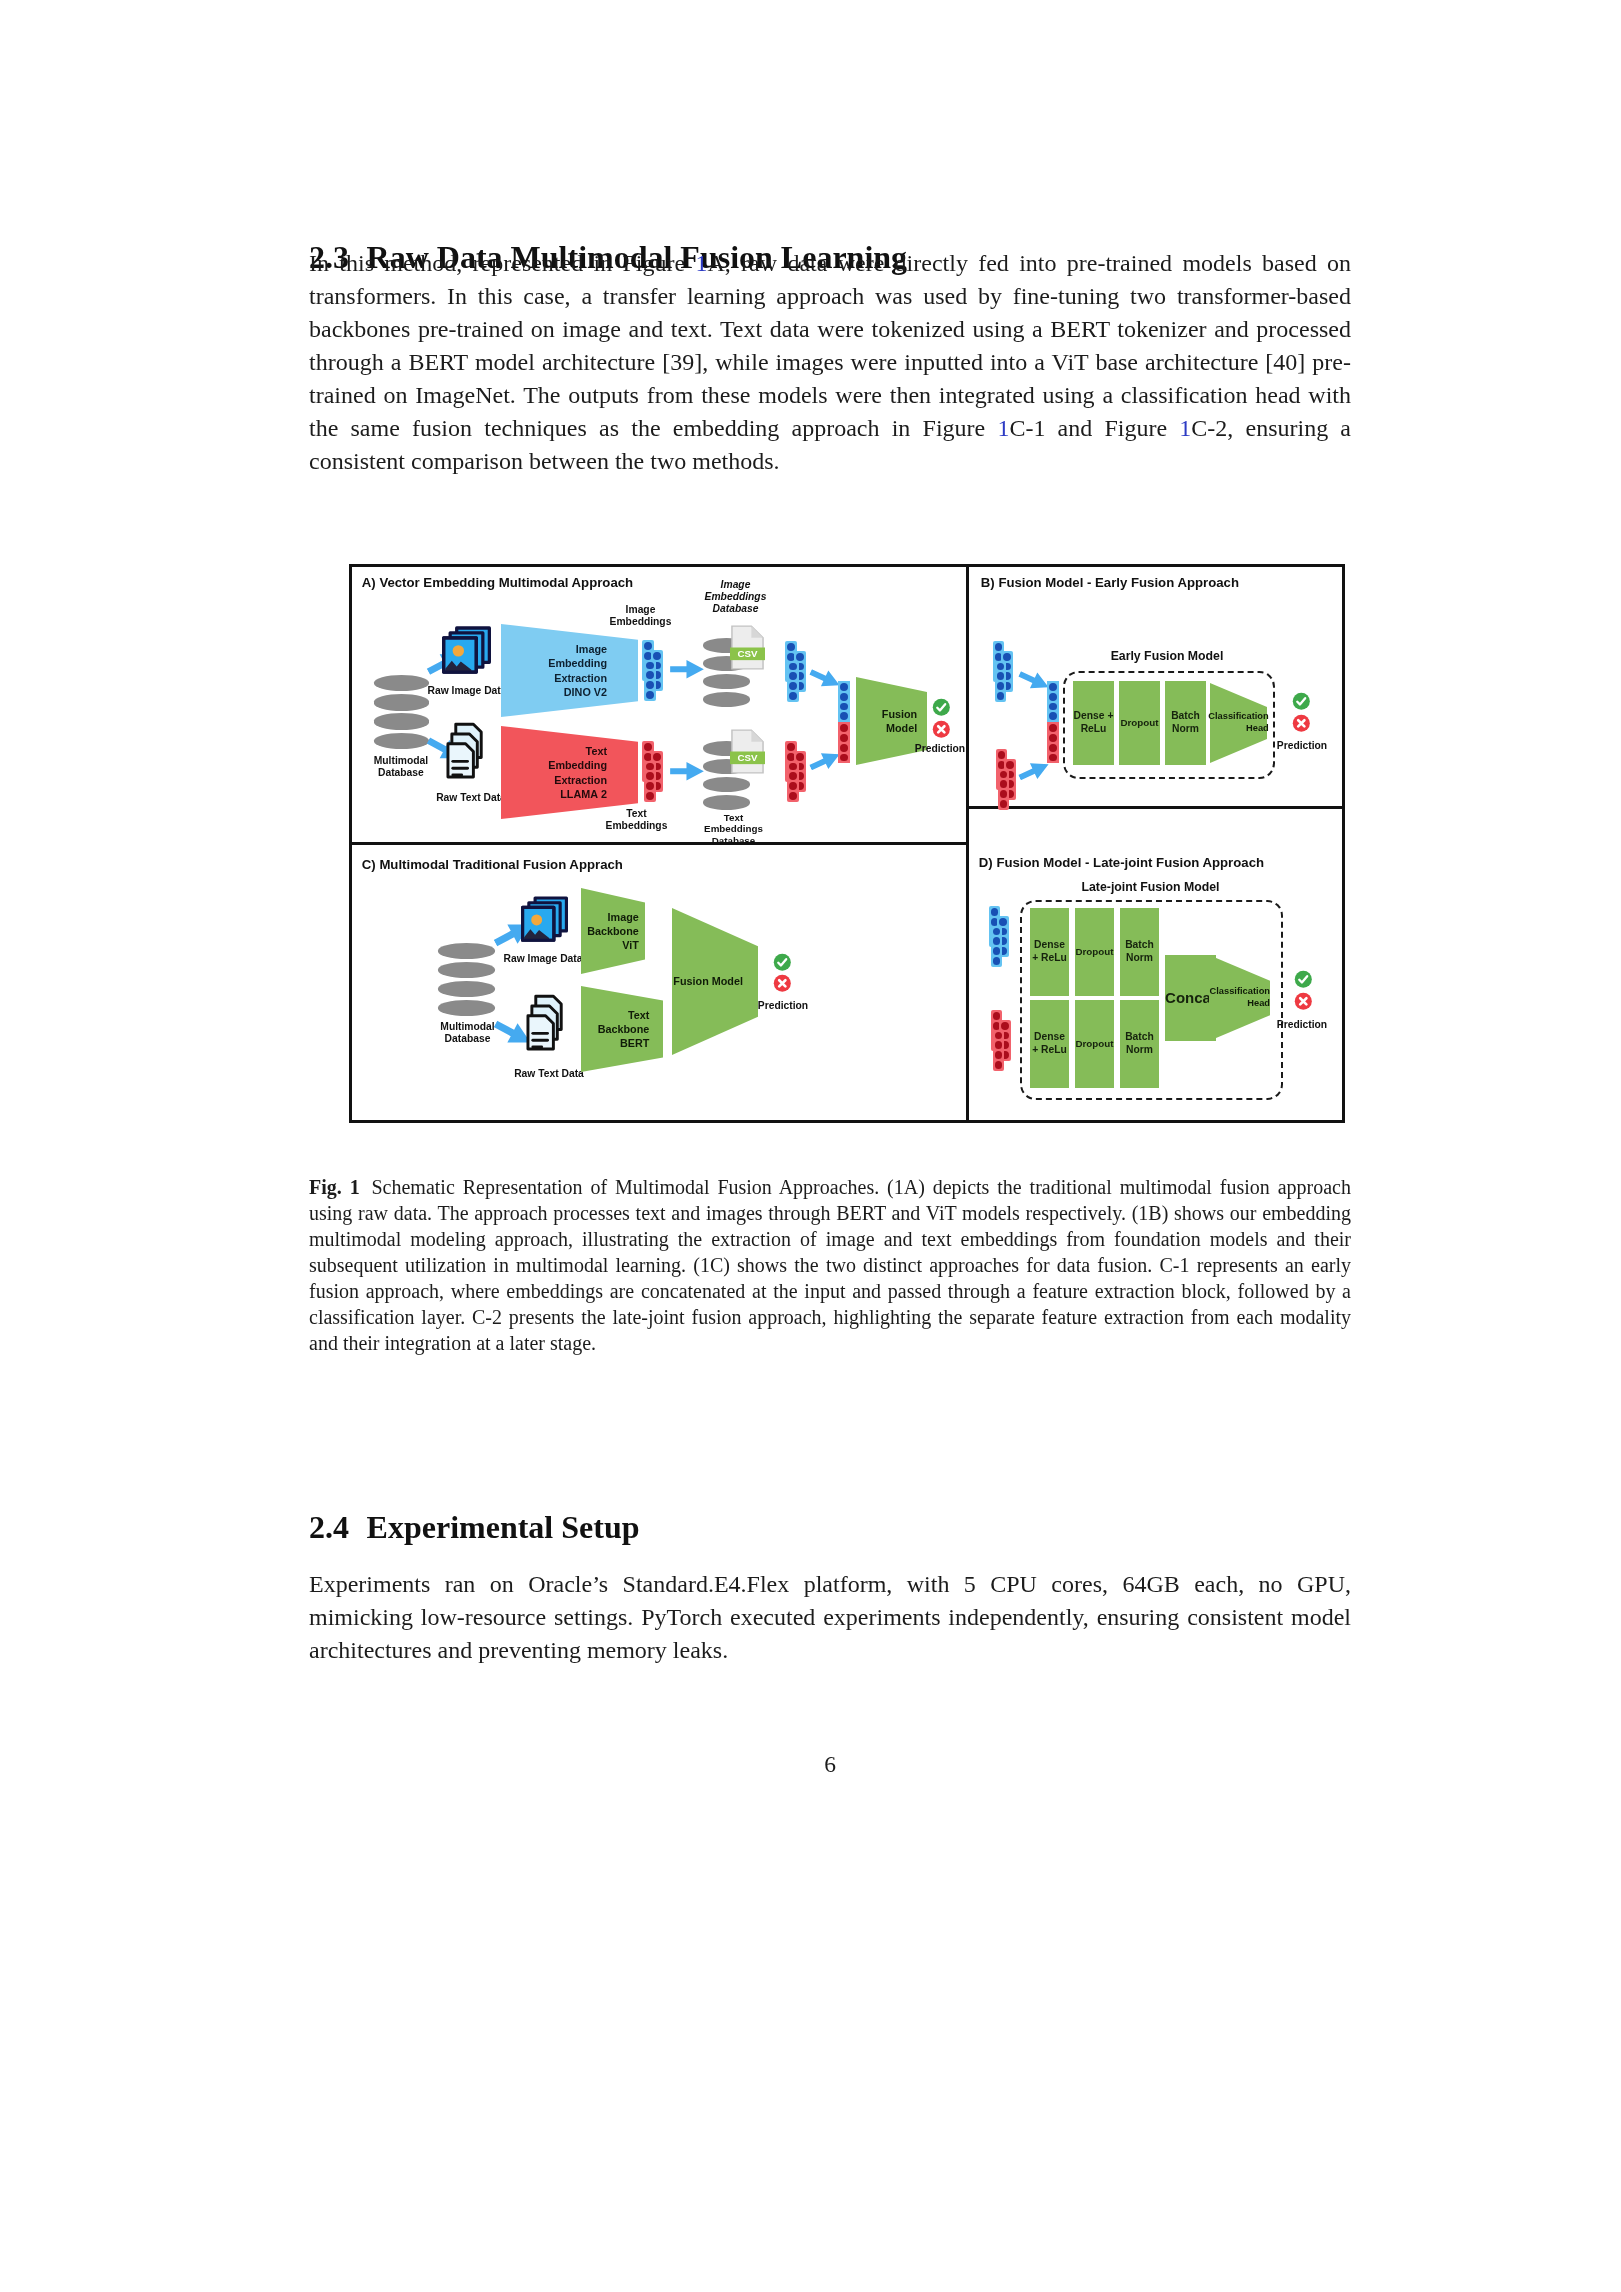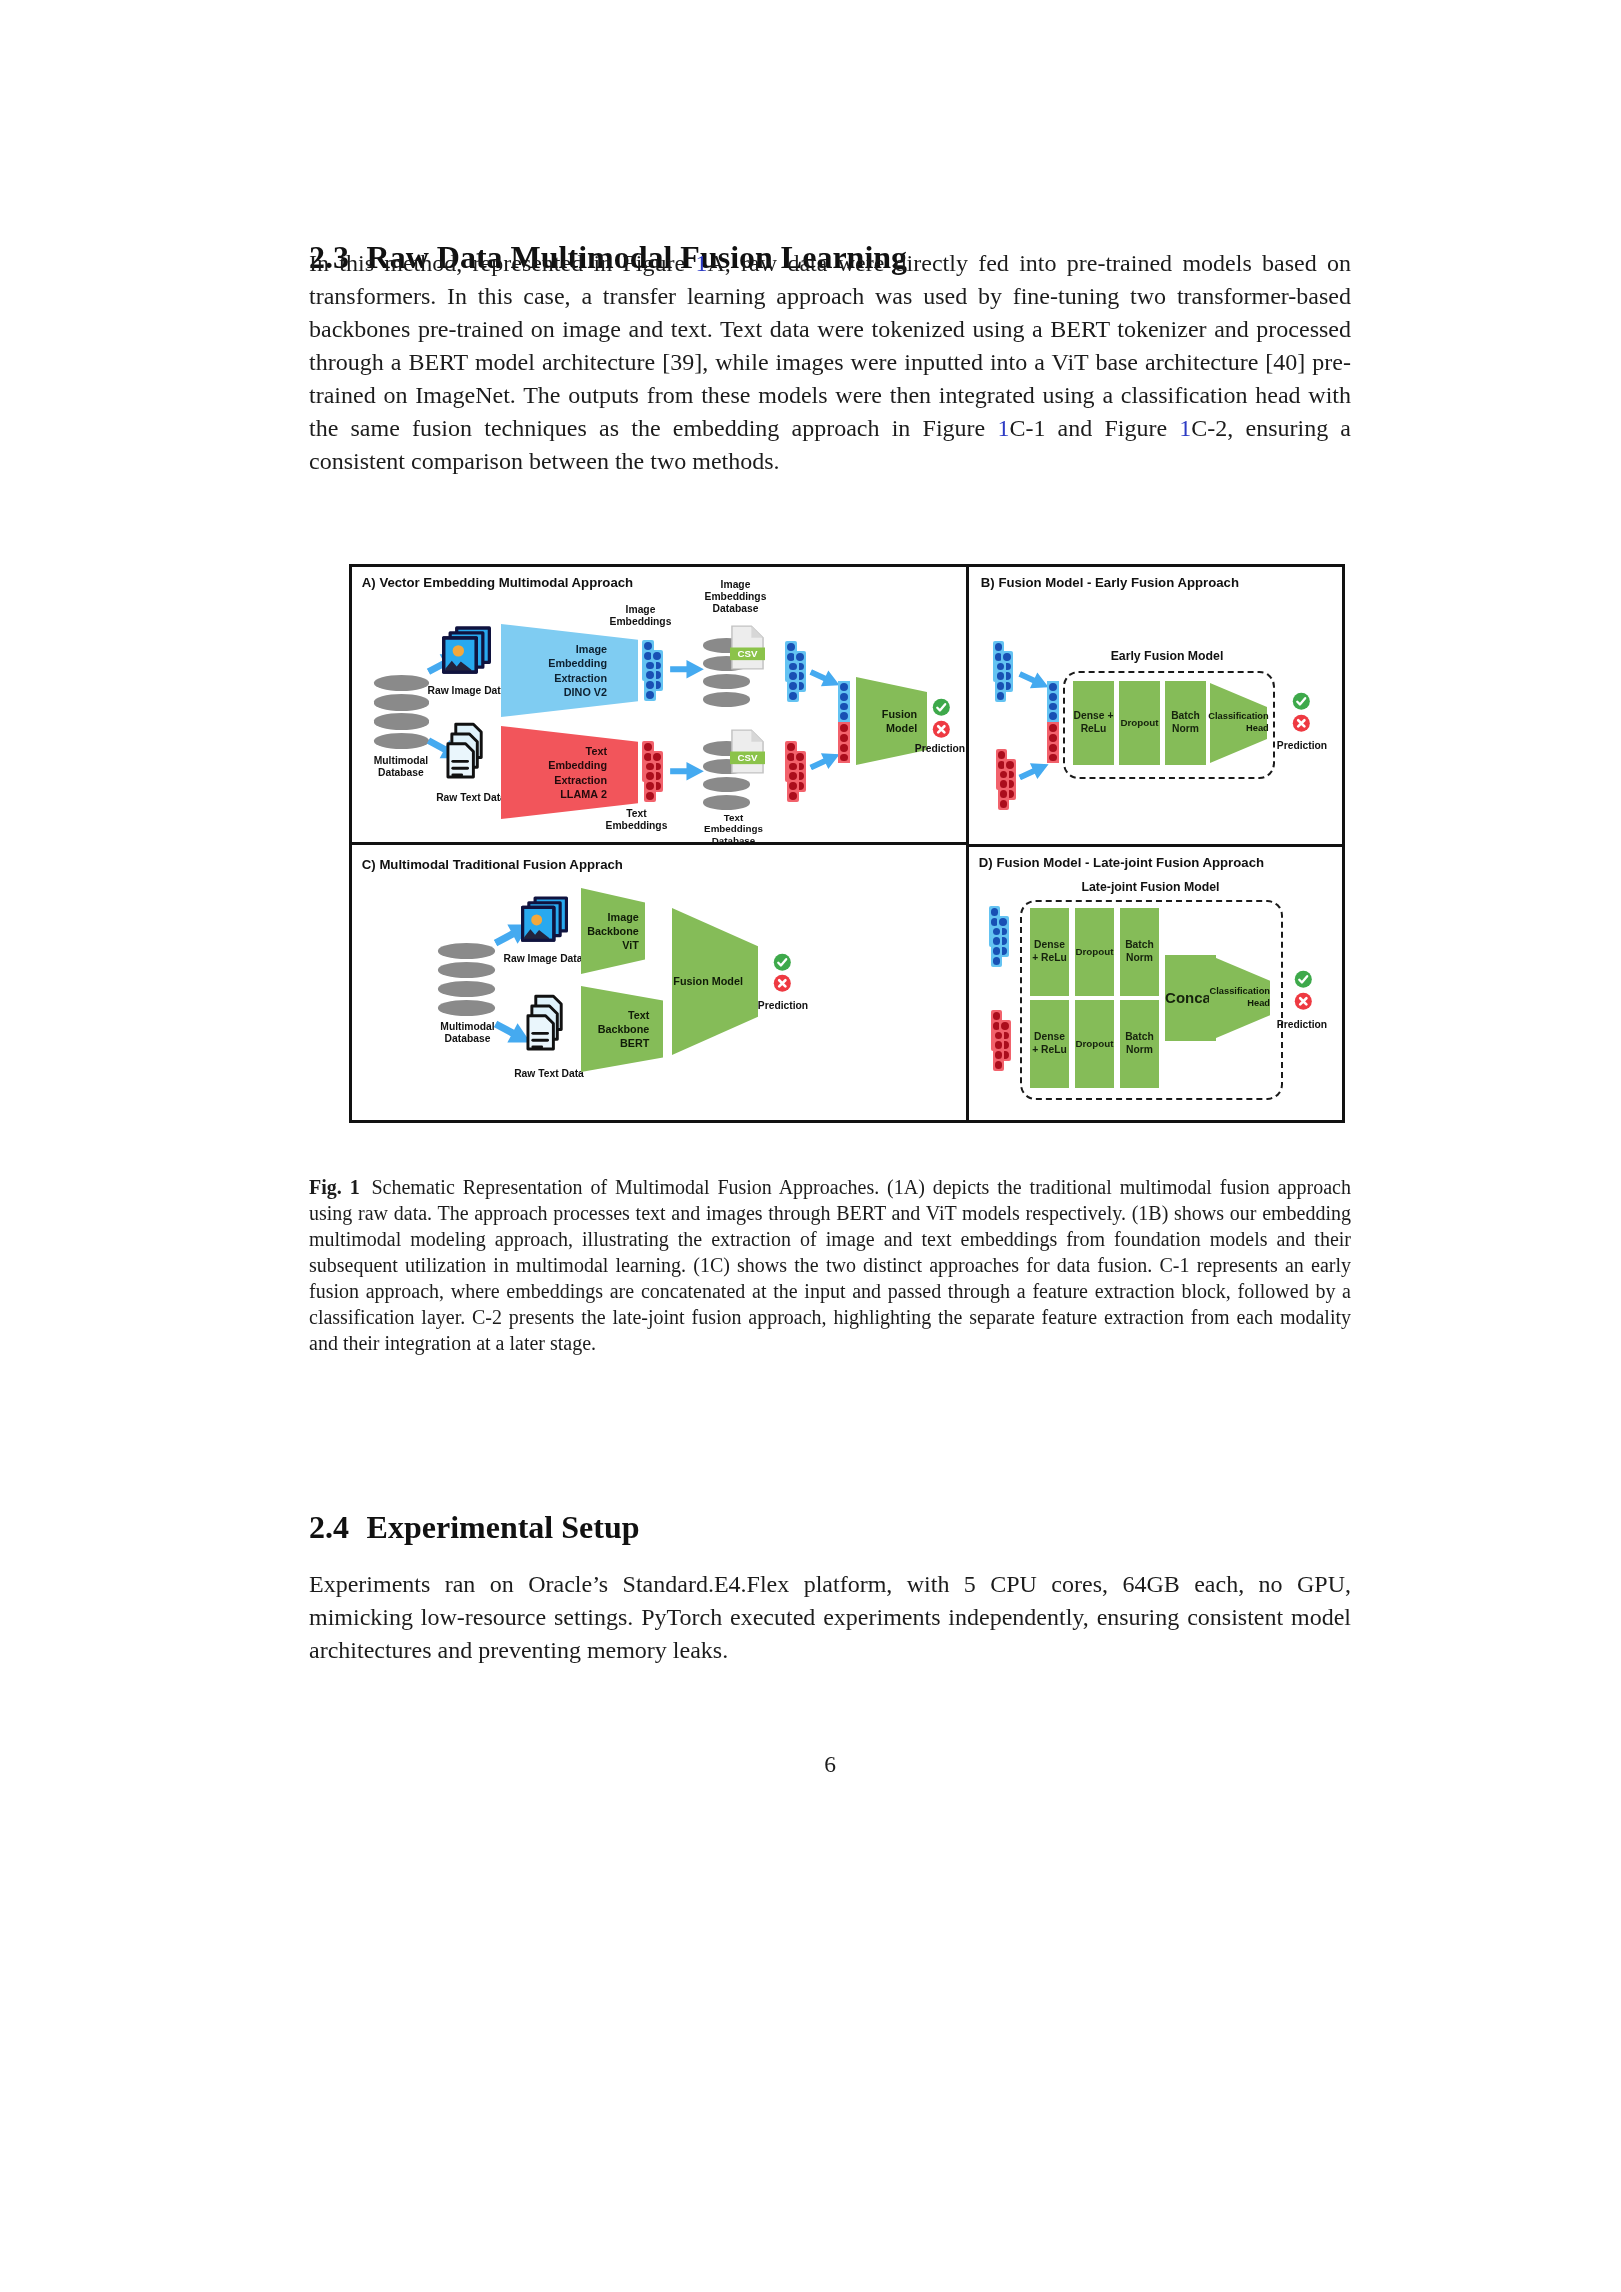--- a/index.html
+++ b/index.html
@@ -14,21 +14,21 @@
   .figref{color:#2d3bc4;}
   .caption{font-size:20px;line-height:26px;text-align:justify;color:#1c1c1c;}
   .cap-label{font-weight:700;margin-right:11.8px;}
   .pagenum{font-size:23.5px;text-align:center;color:#1c1c1c;}
 
   
   .figure{left:349px;top:564px;width:996px;height:559px;border:3.9px solid #111;
           box-sizing:border-box;background:#fff;font-family:"Liberation Sans",sans-serif;}
   .panel{position:absolute;box-sizing:border-box;}
   .panel-a{left:0;top:0;width:617px;height:278px;border-right:3.9px solid #111;border-bottom:3.9px solid #111;}
-  .panel-b{left:617px;top:0;right:0;height:280px;border-bottom:3.9px solid #111;}
+  .panel-b{left:617px;top:0;right:0;height:242px;border-bottom:3.9px solid #111;}
   .panel-c{left:0;top:278px;width:617px;bottom:0;border-right:3.9px solid #111;}
   .panel-d{left:617px;top:278px;right:0;bottom:0;}
   .p-title{position:absolute;font:700 13.2px/1.2 "Liberation Sans",sans-serif;color:#111;}
   .lbl{position:absolute;font:700 10.3px/1.18 "Liberation Sans",sans-serif;color:#111;text-align:center;}
   .lbl.sm{font-size:9.8px;line-height:1.15;}
   .model-lbl{position:absolute;font:700 12.3px/1.2 "Liberation Sans",sans-serif;color:#111;text-align:center;}
   .gblock{position:absolute;background:#85bc58;display:flex;align-items:center;justify-content:center;
           text-align:center;font:700 10.3px/1.25 "Liberation Sans",sans-serif;color:#16230d;}
   .funnel{position:absolute;}
   .funnel .fbg{position:absolute;left:0;top:0;right:0;bottom:0;}
@@ -142,21 +142,21 @@
             <b></b>
             <b></b>
             <b></b>
             <b></b>
           </span>
       </div>
       <svg class="arr" style="left:318px;top:90px;width:35px;height:24.5px;" viewBox="0 0 34 24">
           <path d="M0 9 H16 V3 L33 12 L16 21 V15 H0 Z" fill="#45aaf0"></path>
         </svg>
 
-      <div class="lbl" style="left:347px;top:11.8px;width:73px;">Image Embeddings Database</div>
+      <div class="lbl" style="left:347px;top:11.8px;width:73px;font-style:italic;">Image Embeddings Database</div>
       <div class="cyl" style="left:351px;top:71px;width:47px;height:69px;">
           <i></i>
           <i></i>
           <i></i>
           <i></i>
         </div>
       <svg class="abs" style="left:378px;top:57px;width:35px;height:47px;" viewBox="0 0 36 48">
         <path d="M2 2 h20 l12 12 v32 H2 z" fill="#ededed" stroke="#c2c2c2" stroke-width="1.5"></path>
         <path d="M22 2 l12 12 h-12 z" fill="#d7d7d7"></path>
         <rect x="0" y="24" width="36" height="13" fill="#8bc34a"></rect>

